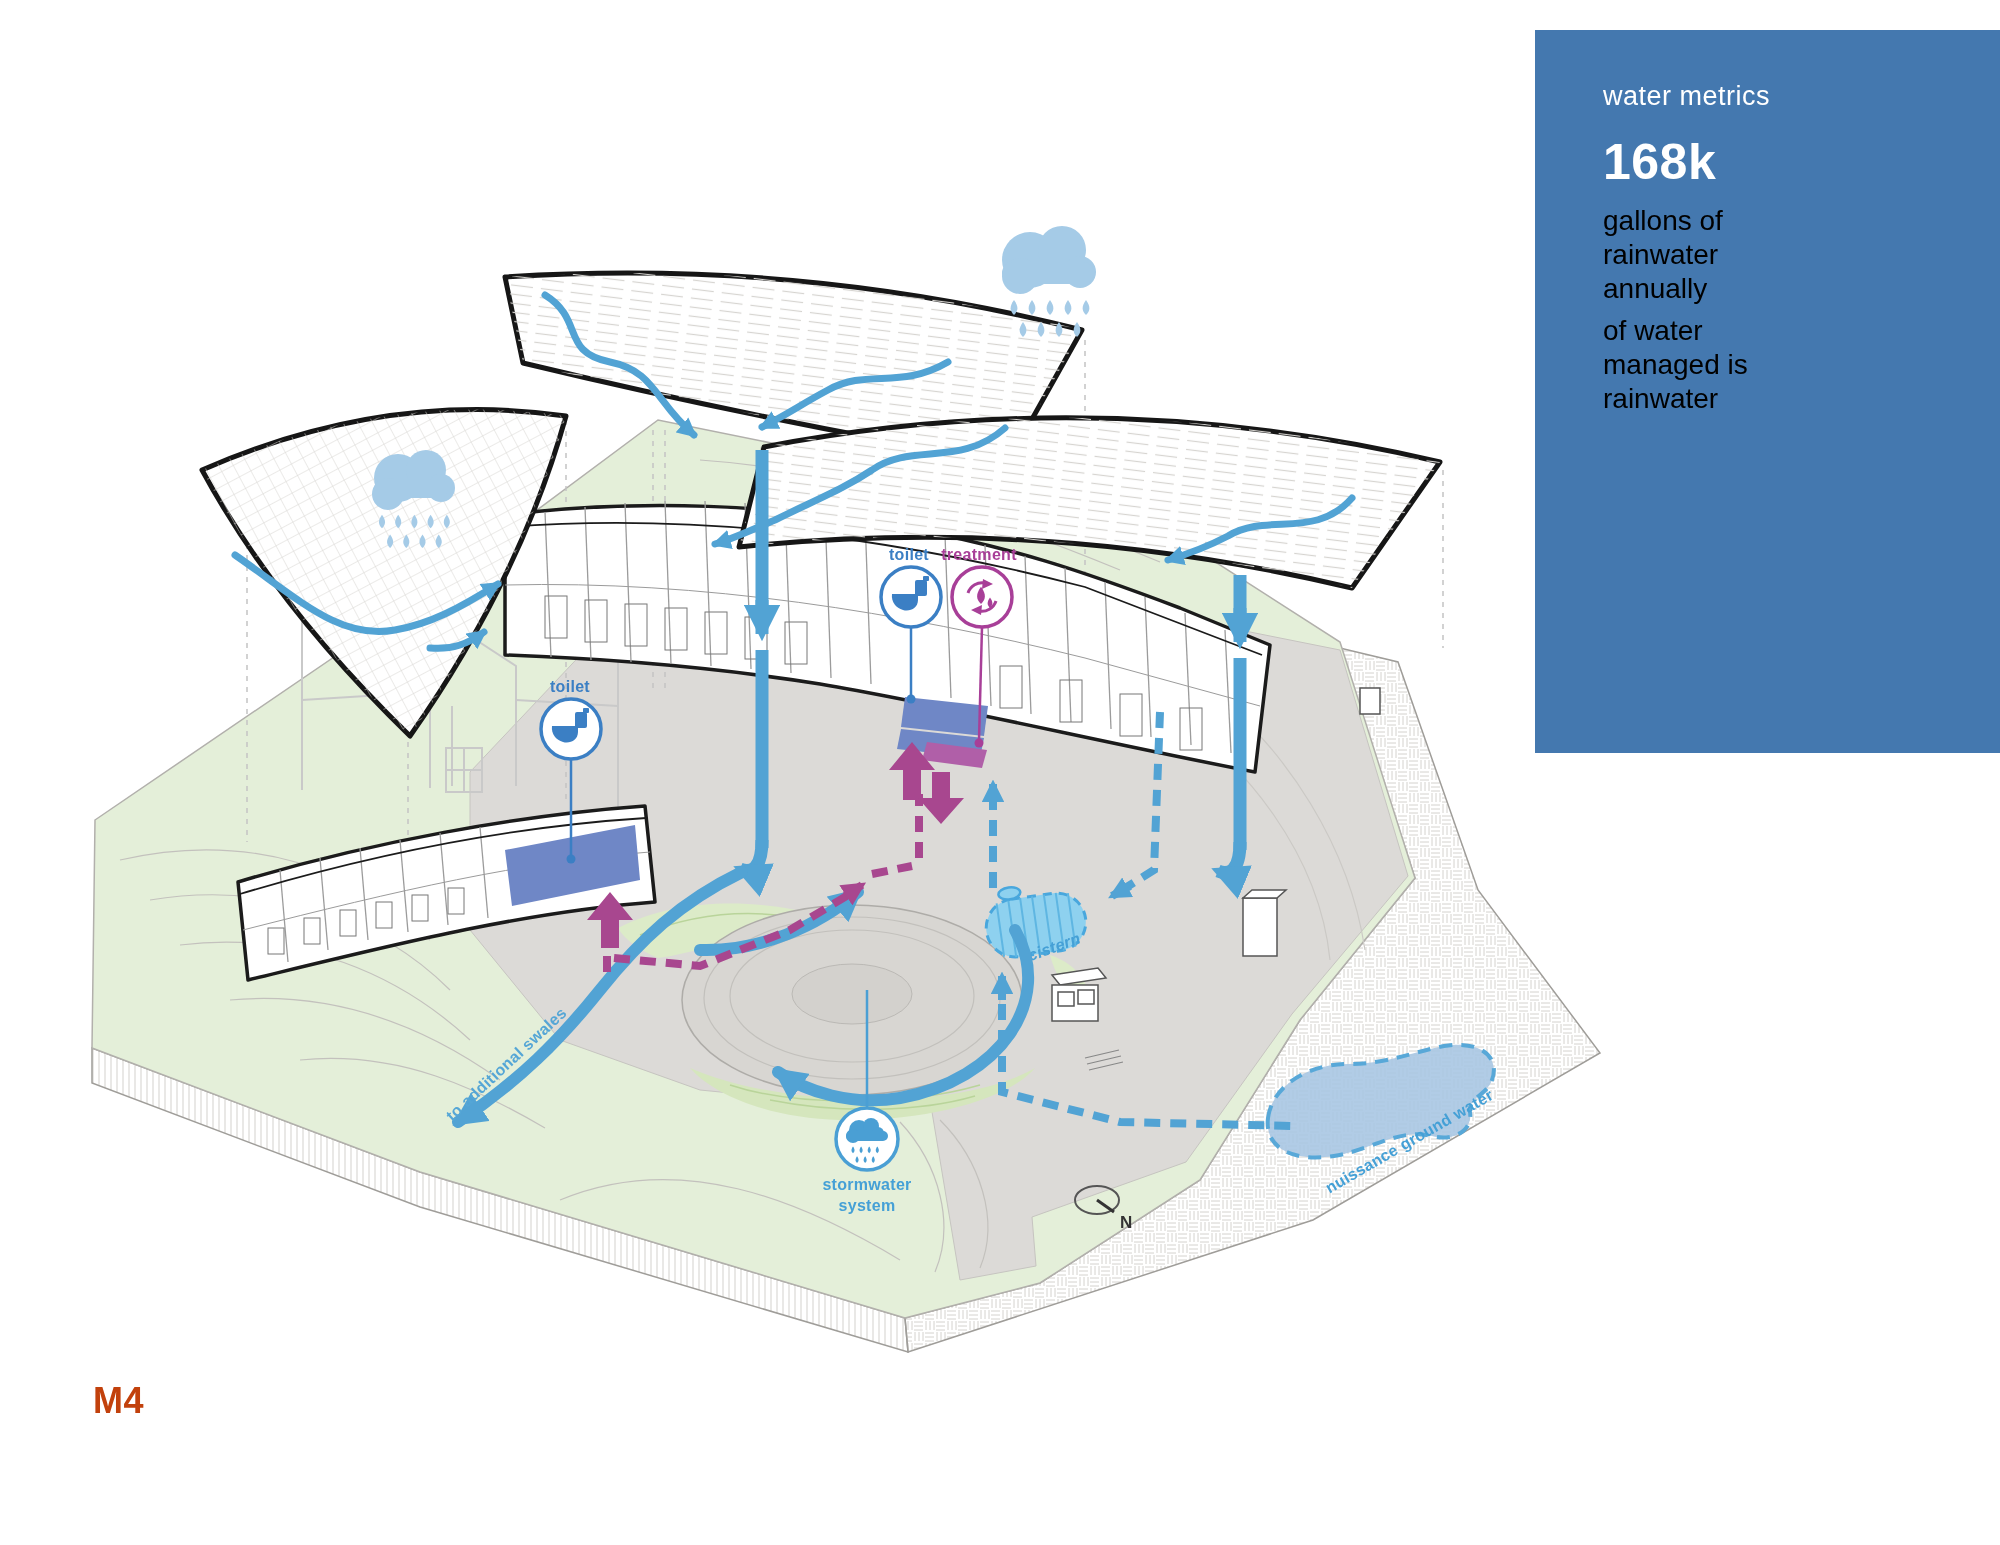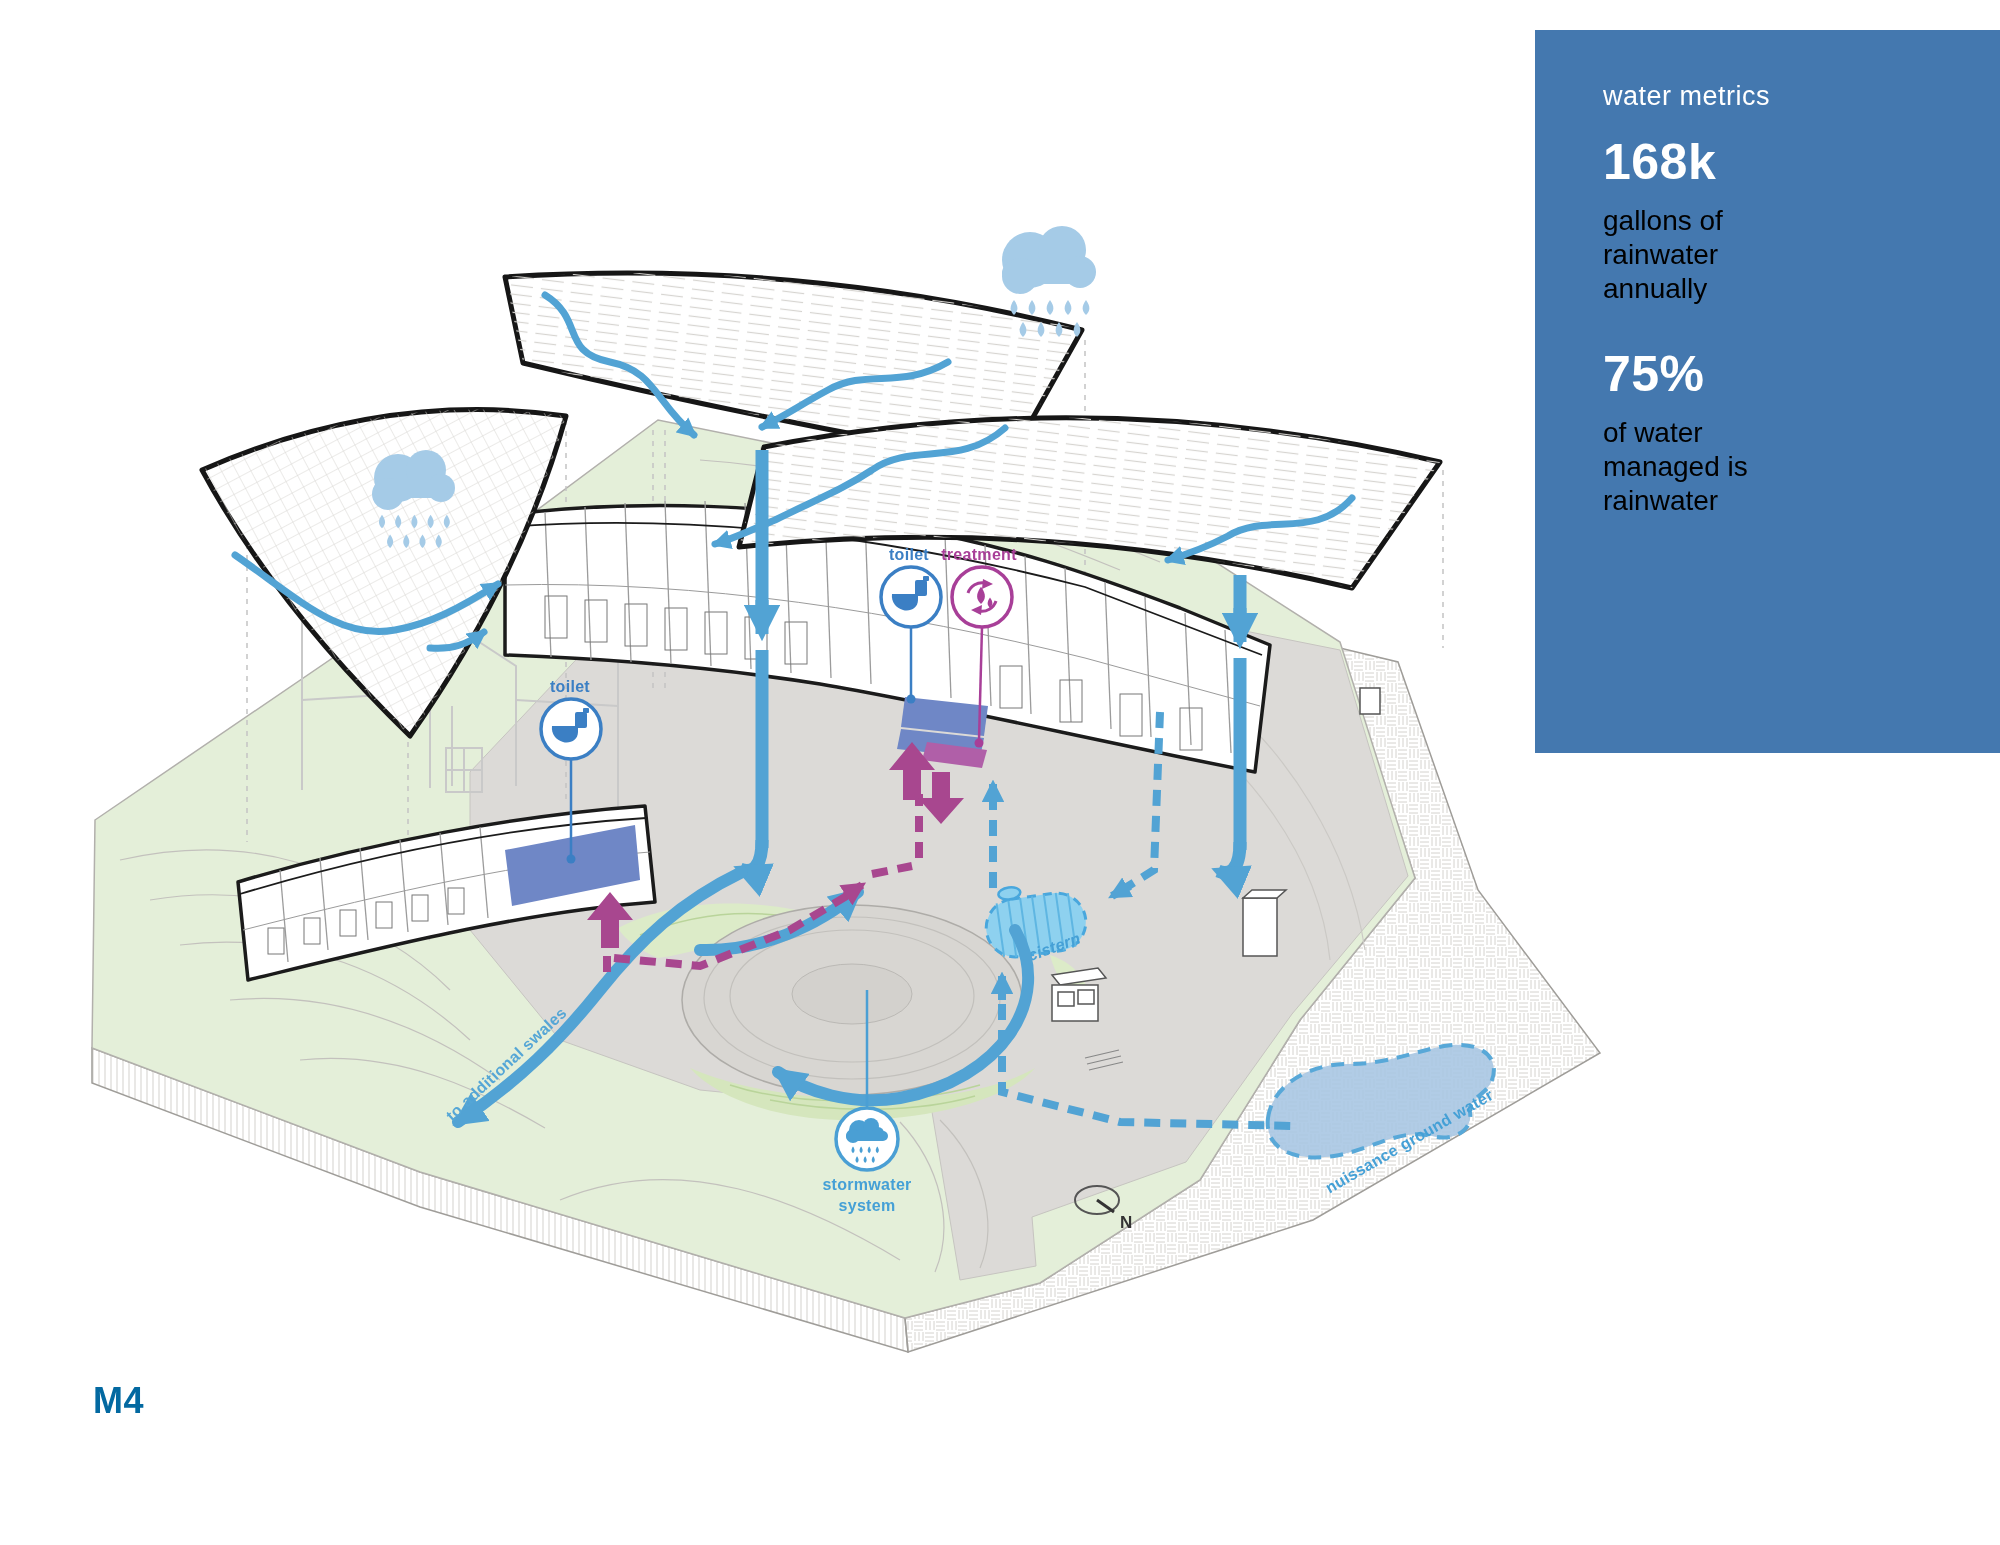--- a/index.html
+++ b/index.html
@@ -14,21 +14,21 @@
   .m-title{font-size:27px;font-weight:400;letter-spacing:.5px;line-height:32px;color:#ffffff;}
   .m-value{font-size:50px;font-weight:700;line-height:68px;letter-spacing:.5px;}
   .m-v1{margin-top:16px;}
   .m-v2{margin-top:34px;}
   .m-v3{margin-top:44px;}
   .m-desc{font-size:28px;font-weight:400;line-height:34px;color:#000000;
           white-space:pre-line;margin-top:8px;}
 
   
   .footer{position:absolute;left:93px;top:1380px;color:#111;}
-  .f-code{font-size:36px;font-weight:700;letter-spacing:.5px;color:#0369a1;}
+  .f-code{font-size:36px;font-weight:700;letter-spacing:.5px;color:#c2410c;}
   .f-sub{margin-top:8px;font-size:23px;}
   .f-sub .lt{color:#9b9b9b;font-weight:400;}
   .f-sub .sep{color:#333;padding:0 12px;font-weight:400;}
   .f-sub .rt{color:#111;font-weight:700;}
 
   
   text{font-family:"Liberation Sans",sans-serif;}
   .lbl{font-size:16px;font-weight:700;letter-spacing:.3px;}
   .lbl-b{fill:#3b7fc4;}
   .lbl-m{fill:#a83f98;}
@@ -418,21 +418,20 @@
 </svg>
 
 <div class="metrics">
   <div class="m-title">water metrics</div>
 
   <div class="m-value m-v1">168k</div>
   <div class="m-desc">gallons of
 rainwater
 annually</div>
 
-  <div class="m-value m-v2">75%</div>
 
   <div class="m-desc">of water
 managed is
 rainwater</div>
 </div>
 
 <div class="footer">
   <div class="f-code">M4</div>
 </div>
 

